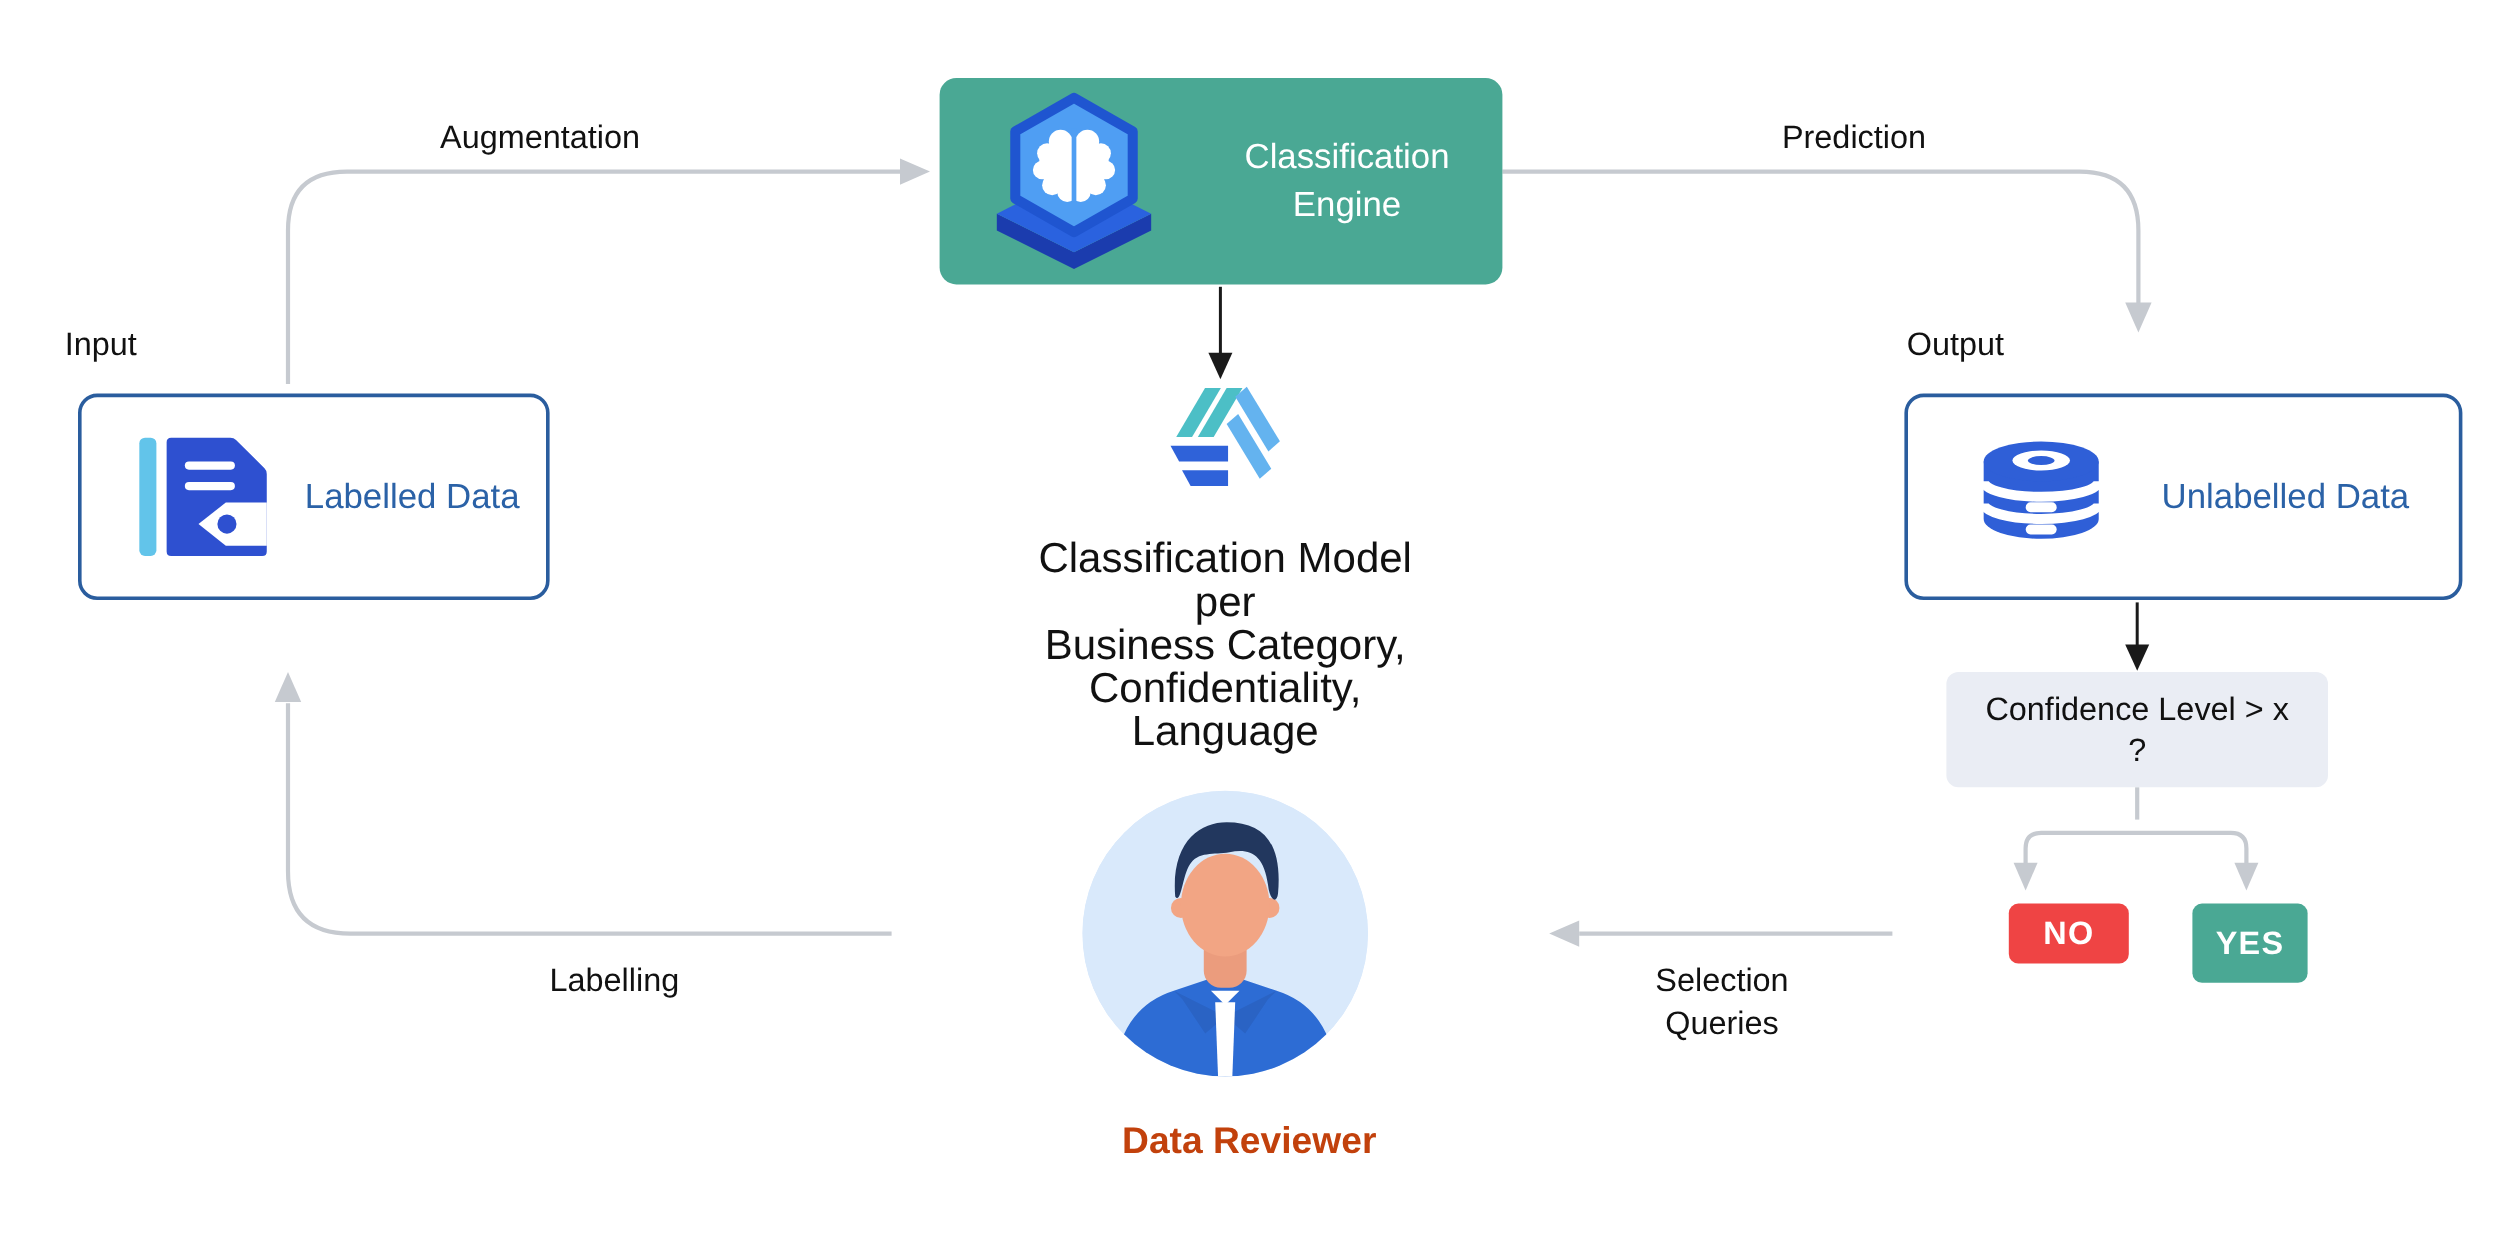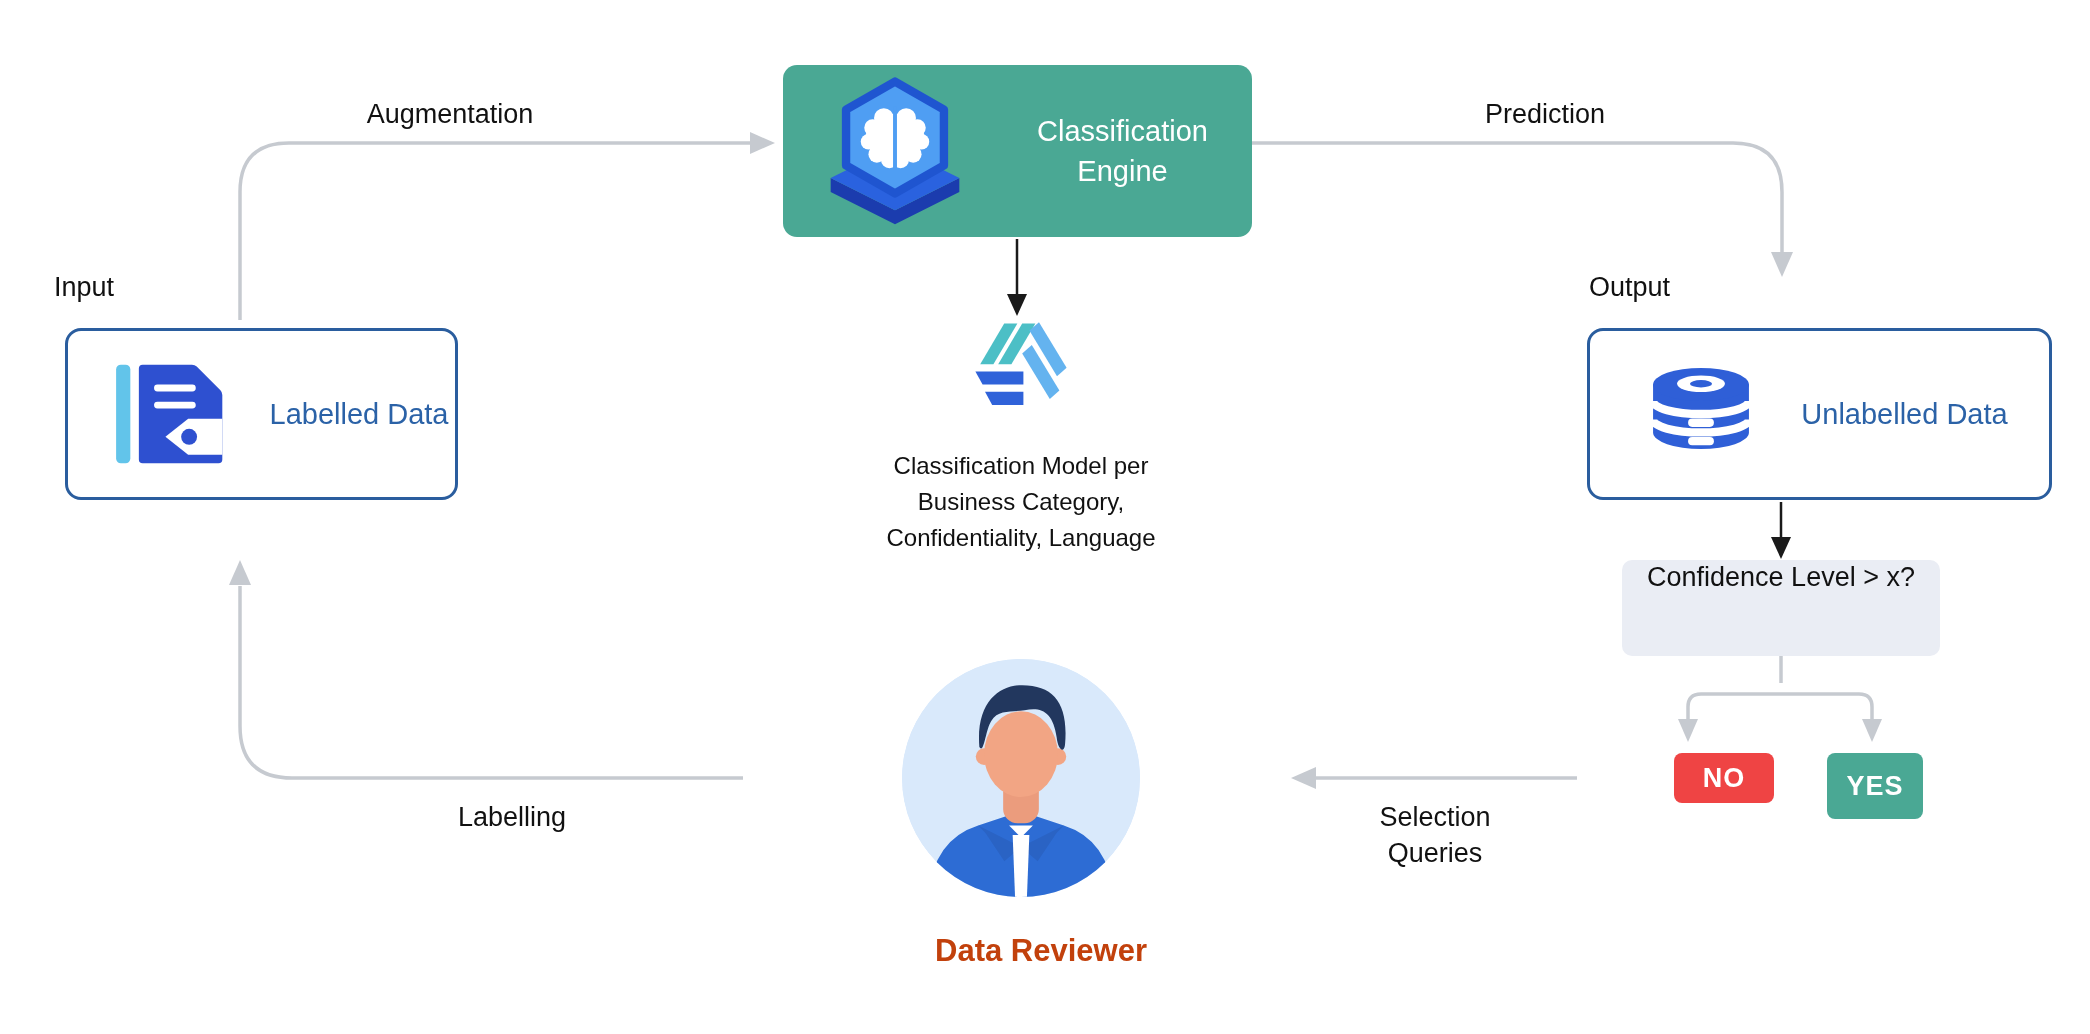--- a/index.html
+++ b/index.html
@@ -15,24 +15,24 @@
     display:flex;align-items:center;box-sizing:border-box;
   }
   .node-box .node-title{
     flex:1;text-align:center;color:#2b62a7;font-size:29px;line-height:38px;
   }
   .engine-box{
     position:absolute;background:#4aa894;border-radius:14px;
     display:flex;align-items:center;box-sizing:border-box;gap:40px;
   }
   .engine-title{flex:1;text-align:center;color:#ffffff;font-size:29px;line-height:40px;padding-right:26px;}
-  .caption{position:absolute;text-align:center;font-size:24px;line-height:36px;color:#111;}
+  .caption{position:absolute;text-align:center;font-size:35px;line-height:36px;color:#111;}
   .confidence-box{
     position:absolute;background:#eaedf4;border-radius:10px;text-align:center;
-    font-size:27px;line-height:34px;color:#111;display:flex;
+    font-size:27px;line-height:34px;color:#111;display:flex;flex-direction:column;
     justify-content:center;box-sizing:border-box;
   }
   .decision-btn{
     position:absolute;border-radius:8px;color:#fff;font-weight:bold;font-size:27px;
     letter-spacing:1px;display:flex;align-items:center;justify-content:center;border:none;cursor:pointer;
     font-family:"Liberation Sans",sans-serif;
   }
   .btn-no{background:#ef4444;margin-left:36px;}
   .btn-yes{background:#4aa894;}
   .avatar-wrap{position:absolute;border-radius:50%;overflow:hidden;background:#d9e9fb;}
@@ -86,21 +86,21 @@
     <span>
       <svg width="118" height="110" viewBox="0 0 62 58">
         <rect x="1" y="3" width="7.5" height="52" rx="2.5" fill="#62c4ea"></rect>
         <path d="M15 3 H41 Q42.5 3 43.5 4 L56 16.5 Q57 17.5 57 19 V53 Q57 55 55 55 H15 Q13 55 13 53 V5 Q13 3 15 3 Z" fill="#2e50d0"></path>
         <rect x="21" y="13.5" width="22" height="3.6" rx="1.8" fill="#ffffff"></rect>
         <rect x="21" y="22.5" width="22" height="3.6" rx="1.8" fill="#ffffff"></rect>
         <polygon points="27,41 39,31.5 57,31.5 57,50.5 39,50.5" fill="#ffffff"></polygon>
         <circle cx="39.5" cy="41" r="4.2" fill="#2e50d0"></circle>
       </svg>
     </span>
-    <div class="node-title" style="max-width:210px;margin:0 auto;text-align:right;">Labelled Data</div>
+    <div class="node-title" style="max-width:210px;margin:0 auto;">Labelled Data</div>
   </div>
 
   <div class="engine-box" style="left:783px;top:65px;width:469px;height:172px;padding-left:28px;">
     <span>
       <svg width="168" height="151" viewBox="0 0 120 108">
         <polygon points="14,73 60,96 106,73 106,83 60,106 14,83" fill="#1b3cae"></polygon>
         <polygon points="60,50 106,73 60,96 14,73" fill="#2a62df"></polygon>
         <polygon points="60,4 95,24 95,64 60,84 25,64 25,24" fill="#4f9ef3" stroke="#1f55d0" stroke-width="6" stroke-linejoin="round"></polygon>
         <g fill="#ffffff">
           <ellipse cx="60" cy="44" rx="21" ry="17"></ellipse>

